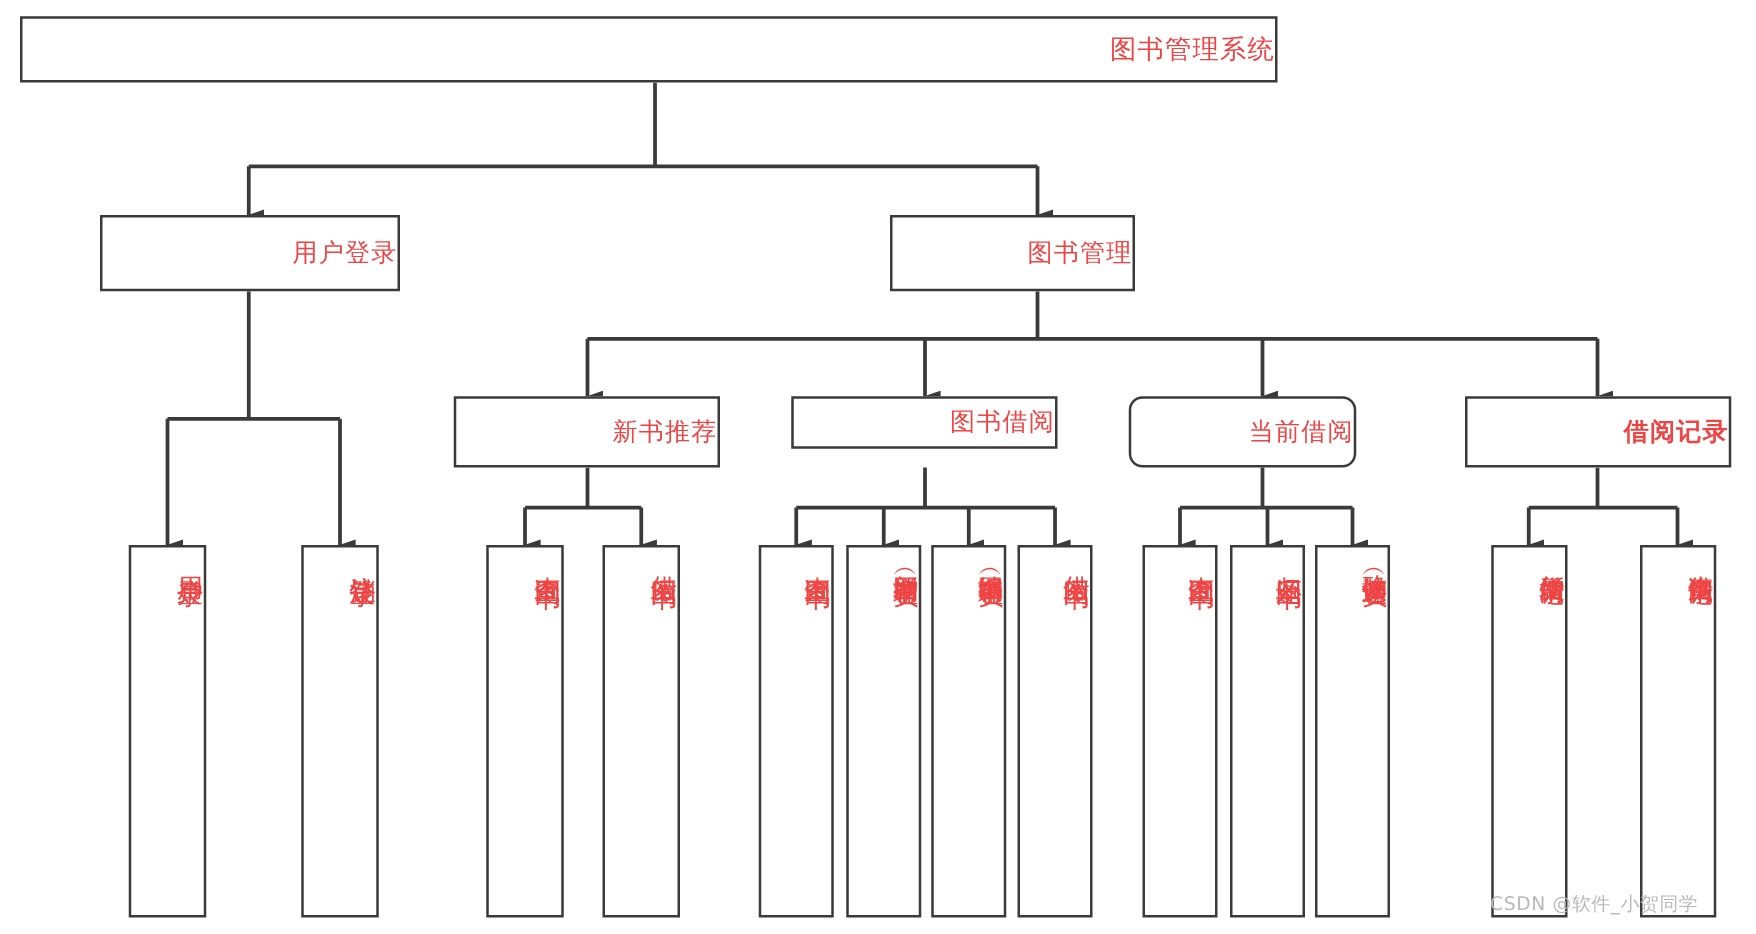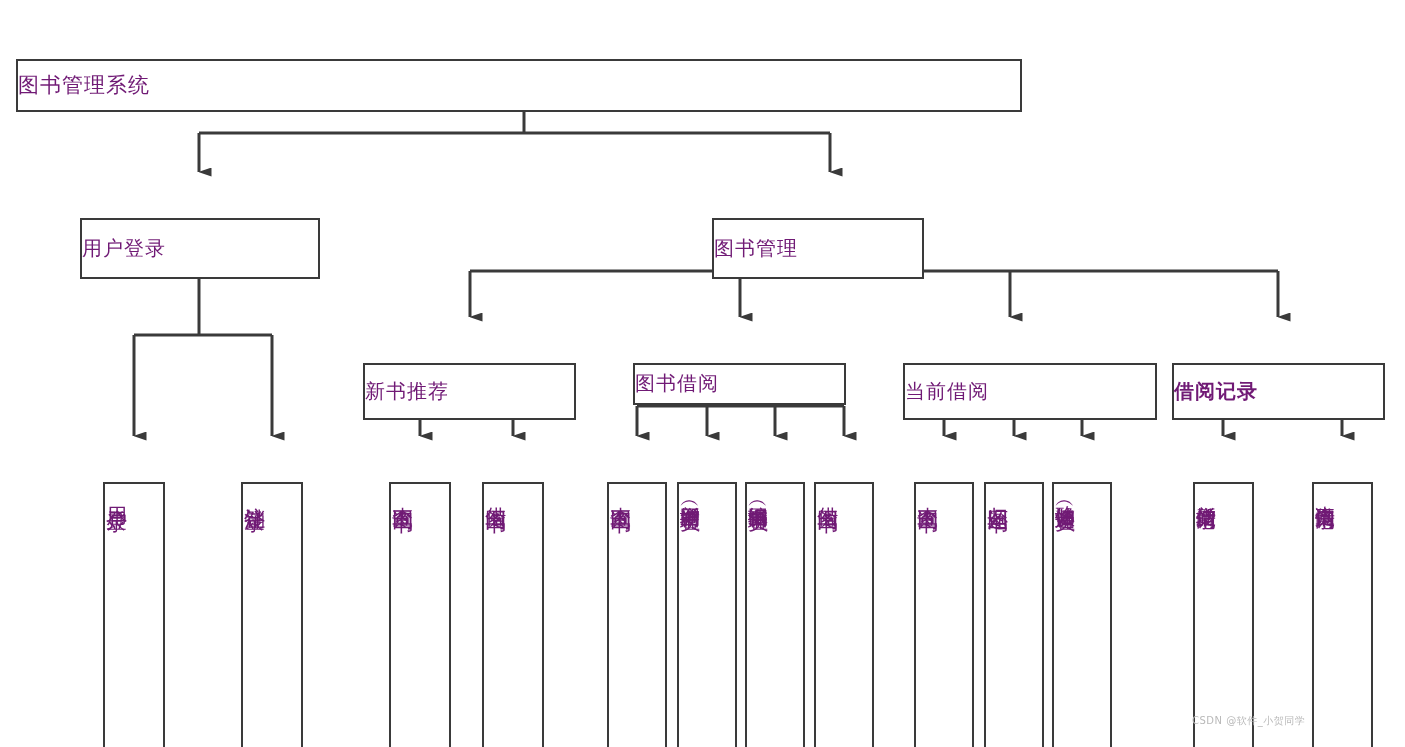--- a/index.html
+++ b/index.html
@@ -9,23 +9,22 @@
   }
   #canvas{position:relative;width:1405px;height:747px;background:#fff;}
   svg#wires{position:absolute;left:0;top:0;width:1405px;height:747px;}
   .node{
     position:absolute;
     box-sizing:border-box;
     background:#ffffff;
     border:2px solid #3a3a3a;
     display:flex;
     align-items:center;
-    justify-content:flex-start;
-    color:#701a75;
-    margin-top:46px;
+    justify-content:flex-end;
+    color:#ef4444;
   }
   .node .lbl{
     display:block;
     text-align:center;
     line-height:1.18;
     white-space:pre;
   }
   .node.horiz .lbl{font-size:20px;letter-spacing:1px;}
   .node.root .lbl{font-size:21px;letter-spacing:1px;}
   .node.vert{align-items:flex-start;padding-top:6px;}
@@ -33,21 +32,21 @@
     writing-mode:vertical-rl;
     text-orientation:upright;
     font-size:21px;
     line-height:1.08;
     letter-spacing:2px;
   }
   .node.vert.tall .lbl{font-size:20px;letter-spacing:1px;}
   #watermark{
     position:absolute;
     left:1192px;top:714px;
-    font-size:10px;
+    font-size:15px;
     color:#b9b9b9;
     letter-spacing:0.5px;
     white-space:pre;
     pointer-events:none;
   }
 </style>
 </head>
 <body>
 
 <div id="canvas">
@@ -95,30 +94,30 @@
       </g>
   </svg>
 
   <div id="nodes-layer">
       <div class="node root horiz" style="left: 16px; top: 13px; width: 1006px; height: 53px;">
         <span class="lbl">图书管理系统</span>
       </div>
       <div class="node horiz" style="left: 80px; top: 172px; width: 240px; height: 61px;">
         <span class="lbl">用户登录</span>
       </div>
-      <div class="node horiz" style="left: 712px; top: 172px; width: 212px; height: 61px;">
+      <div class="node horiz" style="left: 712px; top: 172px; width: 196px; height: 61px;">
         <span class="lbl">图书管理</span>
       </div>
       <div class="node horiz" style="left: 363px; top: 317px; width: 213px; height: 57px;">
         <span class="lbl">新书推荐</span>
       </div>
       <div class="node horiz" style="left: 633px; top: 317px; width: 213px; height: 42px;">
         <span class="lbl">图书借阅</span>
       </div>
-      <div class="node horiz" style="left: 903px; top: 317px; width: 254px; height: 57px;">
+      <div class="node horiz" style="left: 903px; top: 317px; width: 182px; height: 57px; border-radius: 11px;">
         <span class="lbl">当前借阅</span>
       </div>
       <div class="node horiz" style="left: 1172px; top: 317px; width: 213px; height: 57px; font-weight: bold;">
         <span class="lbl">借阅记录</span>
       </div>
       <div class="node vert" style="left: 103px; top: 436px; width: 62px; height: 298px;">
         <span class="lbl">用户登录</span>
       </div>
       <div class="node vert" style="left: 241px; top: 436px; width: 62px; height: 298px;">
         <span class="lbl">注销登录</span>

